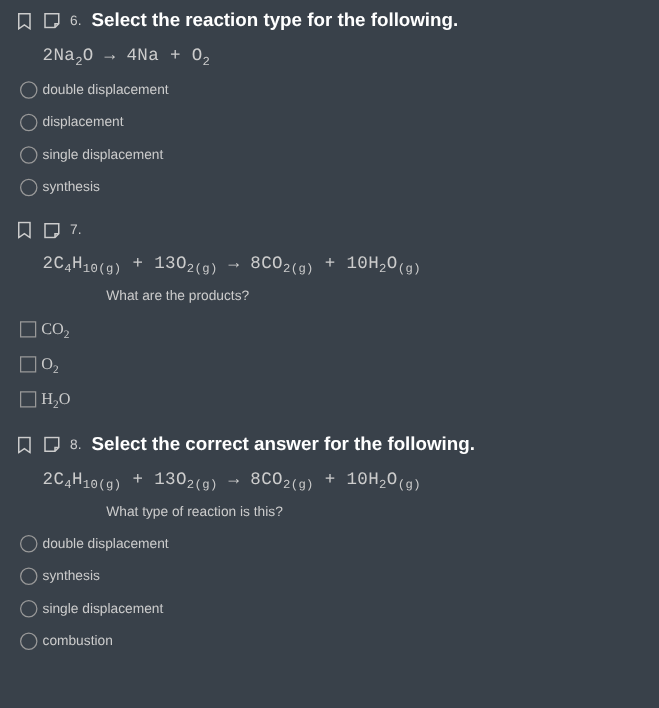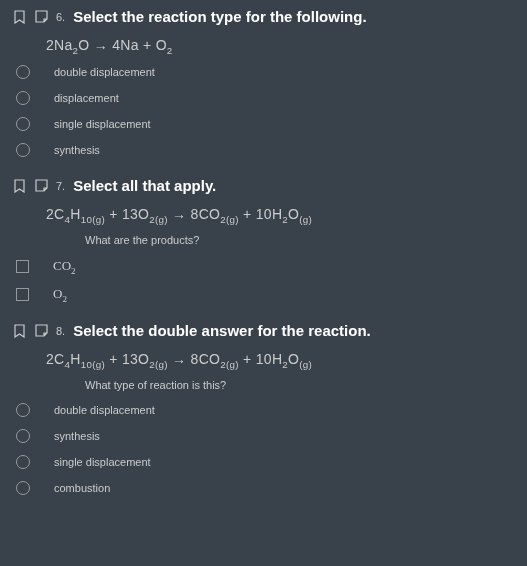--- a/index.html
+++ b/index.html
@@ -2,23 +2,23 @@
 <html><head>
 <meta charset="utf-8">
 <style>
   *{margin:0;padding:0;box-sizing:border-box}
   body{background:#39414a;color:#ccc;font-family:Arial,Helvetica,sans-serif;font-size:11px;width:527px;height:566px;padding:8px 12px}
   .q-block{margin-bottom:20px}
   .q-header{display:flex;align-items:center;gap:8px;margin-bottom:12px}
   .ico{width:14px;height:14px;display:inline-flex;align-items:center;justify-content:center;color:#ccc}
   .q-num{color:#ccc;font-size:11px}
   .q-prompt{color:#fff;font-weight:bold;font-size:15px}
-  .formula{font-family:Liberation Sans, sans-serif;color:#ccc;font-size:14px;margin-left:34px;margin-bottom:12px;letter-spacing:.3px}
+  .formula{font-family:Liberation Mono, monospace;color:#ccc;font-size:14px;margin-left:22px;margin-bottom:12px;letter-spacing:.3px}
   .subtext{margin-left:73px;color:#ccc;font-size:11px;margin-bottom:12px}
-  .opt{display:flex;align-items:center;gap:24px;margin-bottom:12px;margin-left:4px}
+  .opt{display:flex;align-items:center;gap:4px;margin-bottom:12px;margin-left:4px}
   .radio-ctrl{width:14px;height:14px;border-radius:50%;border:1.5px solid #999;flex-shrink:0}
   .check-ctrl{width:13px;height:13px;border:1.5px solid #999;flex-shrink:0}
   .opt-label{color:#ccc;font-size:11px}
   .formula-label{font-family:Liberation Serif, serif;font-size:13px;color:#ccc}
   sub{font-size:.7em;vertical-align:sub;line-height:0}
 </style>
 </head>
 <body>
 
 <div class="q-block">
@@ -61,48 +61,51 @@
         <svg width="11" height="14" viewBox="0 0 11 14">
           <path d="M1 1h9v12l-4.5-3L1 13V1z" fill="none" stroke="#ccc" stroke-width="1.2"></path>
         </svg>
       </span>
     <span class="ico">
         <svg width="13" height="13" viewBox="0 0 13 13">
           <path d="M1 1h11v8l-3 3H1V1z M9 12v-3h3" fill="none" stroke="#ccc" stroke-width="1.2"></path>
         </svg>
       </span>
     <span class="q-num">7.</span>
-    <span class="q-prompt">Select all that apply.</span>
   </div>
   <div class="formula">2C<sub>4</sub>H<sub>10(g)</sub> + 13O<sub>2(g)</sub> → 8CO<sub>2(g)</sub> + 10H<sub>2</sub>O<sub>(g)</sub></div>
   <div class="subtext">What are the products?</div>
   <div class="opt">
       <span class="check-ctrl"></span>
       <span class="formula-label">CO<sub>2</sub></span>
     </div>
   <div class="opt">
       <span class="check-ctrl"></span>
       <span class="formula-label">O<sub>2</sub></span>
+    </div>
+  <div class="opt">
+      <span class="check-ctrl"></span>
+      <span class="formula-label">H<sub>2</sub>O</span>
     </div>
 </div>
 
 <div class="q-block">
   <div class="q-header">
     <span class="ico">
         <svg width="11" height="14" viewBox="0 0 11 14">
           <path d="M1 1h9v12l-4.5-3L1 13V1z" fill="none" stroke="#ccc" stroke-width="1.2"></path>
         </svg>
       </span>
     <span class="ico">
         <svg width="13" height="13" viewBox="0 0 13 13">
           <path d="M1 1h11v8l-3 3H1V1z M9 12v-3h3" fill="none" stroke="#ccc" stroke-width="1.2"></path>
         </svg>
       </span>
     <span class="q-num">8.</span>
-    <span class="q-prompt">Select the double answer for the reaction.</span>
+    <span class="q-prompt">Select the correct answer for the following.</span>
   </div>
   <div class="formula">2C<sub>4</sub>H<sub>10(g)</sub> + 13O<sub>2(g)</sub> → 8CO<sub>2(g)</sub> + 10H<sub>2</sub>O<sub>(g)</sub></div>
   <div class="subtext">What type of reaction is this?</div>
   <div class="opt">
       <span class="radio-ctrl"></span>
       <span class="opt-label">double displacement</span>
     </div>
   <div class="opt">
       <span class="radio-ctrl"></span>
       <span class="opt-label">synthesis</span>

